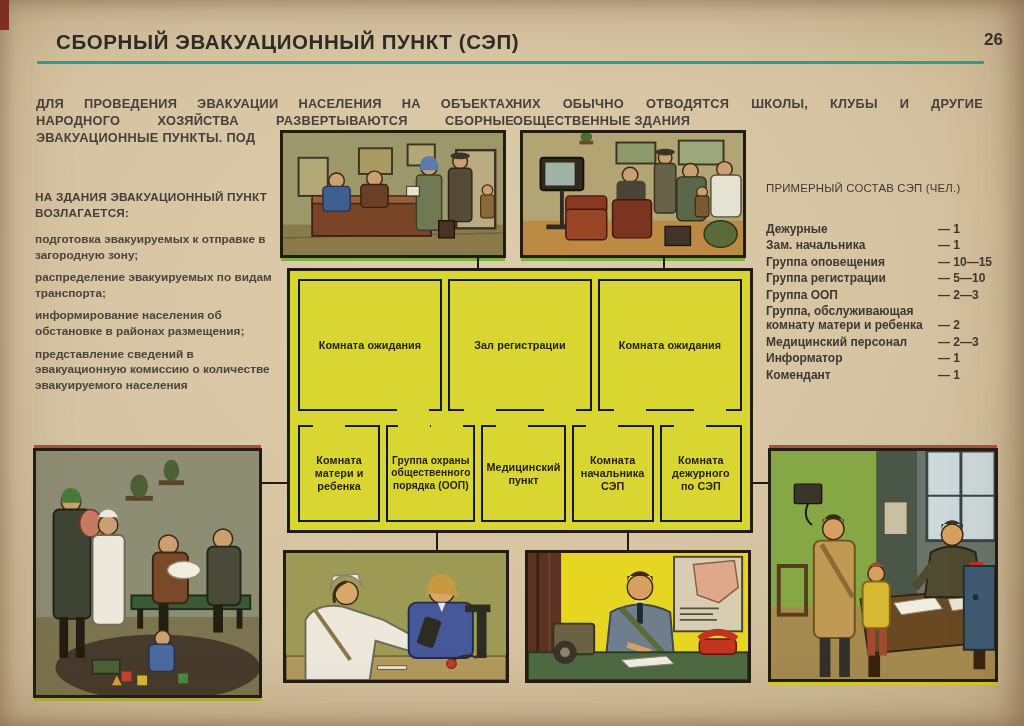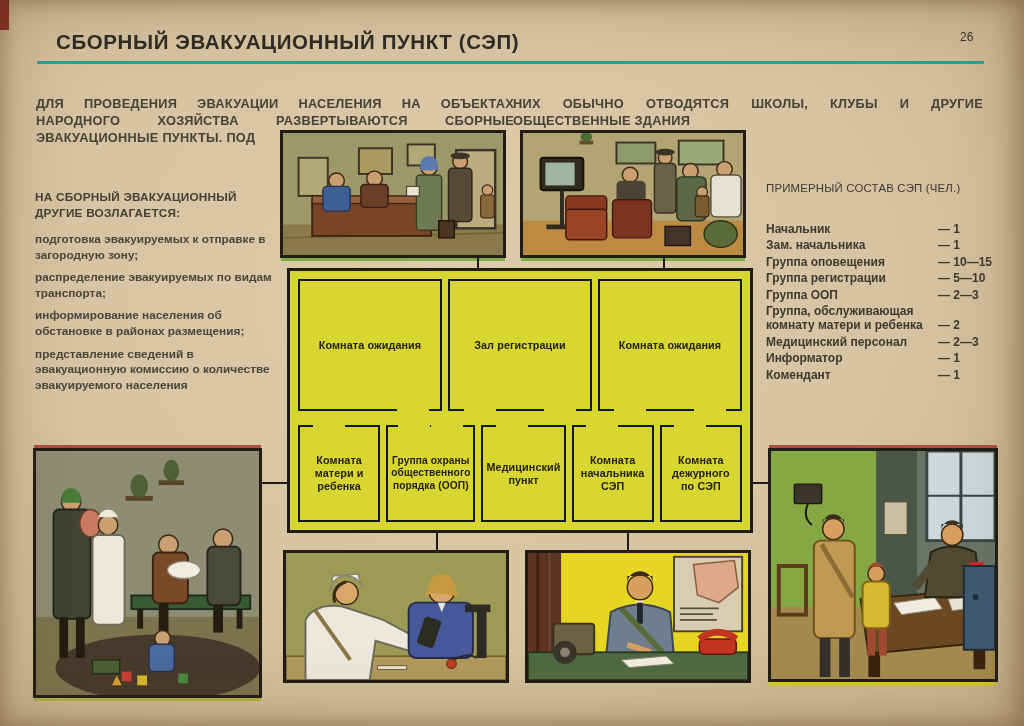--- a/index.html
+++ b/index.html
@@ -4,21 +4,21 @@
 <style>
   html,body{margin:0;padding:0;}
   .page{position:relative;width:1024px;height:726px;overflow:hidden;
     background:radial-gradient(ellipse at 45% 40%, #ddccab 0%, #d6c3a1 55%, #c6b08c 100%);
     font-family:"Liberation Sans", sans-serif;color:#3e3a33;}
   .page::after{content:'';position:absolute;inset:0;pointer-events:none;
     box-shadow:inset 0 0 70px rgba(92,64,34,.30), inset -10px 0 22px rgba(80,50,25,.28), inset 6px 0 14px rgba(80,50,25,.18);}
   .corner-mark{position:absolute;left:0;top:0;width:9px;height:30px;background:#8f2d26;}
   .title{position:absolute;left:56px;top:30px;margin:0;font-size:20.5px;font-weight:bold;
     letter-spacing:.6px;color:#2e2b26;white-space:nowrap;}
-  .pagenum{position:absolute;left:960px;top:30px;font-size:12px;font-weight:normal;color:#35322c;}
+  .pagenum{position:absolute;left:984px;top:30px;font-size:17px;font-weight:bold;color:#35322c;}
   .rule{position:absolute;left:37px;top:61px;width:947px;height:3px;background:#2e9e97;border-radius:1px;}
   .intro{position:absolute;top:82px;font-size:12.8px;font-weight:bold;line-height:1.35;
     text-align:justify;letter-spacing:.25px;color:#46423b;}
   .intro.l{left:36px;width:478px;}
   .intro.r{left:513px;width:470px;}
   .duties{position:absolute;left:35px;top:190px;width:242px;font-size:11.8px;line-height:1.32;color:#433f38;}
   .duties .head{font-weight:bold;letter-spacing:.2px;margin-bottom:11px;}
   .duties .item{font-weight:bold;margin-bottom:7px;color:#4a463e;}
   .comp{position:absolute;left:766px;top:182px;width:230px;font-size:12px;color:#3c3933;}
   .comp .ctitle{font-weight:normal;font-size:11.4px;margin-bottom:28px;letter-spacing:.2px;}
@@ -54,31 +54,31 @@
   <div class="corner-mark"></div>
 
   <h1 class="title">СБОРНЫЙ ЭВАКУАЦИОННЫЙ  ПУНКТ  (СЭП)</h1>
   <div class="pagenum">26</div>
   <div class="rule"></div>
 
   <p class="intro l">ДЛЯ ПРОВЕДЕНИЯ ЭВАКУАЦИИ НАСЕЛЕНИЯ НА ОБЪЕКТАХ НАРОДНОГО ХОЗЯЙСТВА РАЗВЕРТЫВАЮТСЯ СБОРНЫЕ ЭВАКУАЦИОННЫЕ ПУНКТЫ. ПОД</p>
   <p class="intro r">НИХ ОБЫЧНО ОТВОДЯТСЯ ШКОЛЫ, КЛУБЫ И ДРУГИЕ ОБЩЕСТВЕННЫЕ ЗДАНИЯ</p>
 
   <div class="duties">
-    <div class="head">НА СБОРНЫЙ ЭВАКУАЦИОННЫЙ ДРУГИЕ ВОЗЛАГАЕТСЯ:</div>
+    <div class="head">НА ЗДАНИЯ ЭВАКУАЦИОННЫЙ ПУНКТ ВОЗЛАГАЕТСЯ:</div>
     <div class="item">подготовка эвакуируемых к отправке в загородную зону;</div>
     <div class="item">распределение эвакуируемых по видам транспорта;</div>
     <div class="item">информирование населения об обстановке в районах размещения;</div>
     <div class="item">представление сведений в эвакуационную комиссию о количестве эвакуируемого населения</div>
   </div>
 
   <div class="comp">
     <div class="ctitle">ПРИМЕРНЫЙ СОСТАВ СЭП (ЧЕЛ.)</div>
     <div class="crow">
-        <span class="clabel">Начальник</span>
+        <span class="clabel">Дежурные</span>
         <span class="cval">— 1</span>
       </div>
     <div class="crow">
         <span class="clabel">Зам. начальника</span>
         <span class="cval">— 1</span>
       </div>
     <div class="crow">
         <span class="clabel">Группа оповещения</span>
         <span class="cval">— 10—15</span>
       </div>

